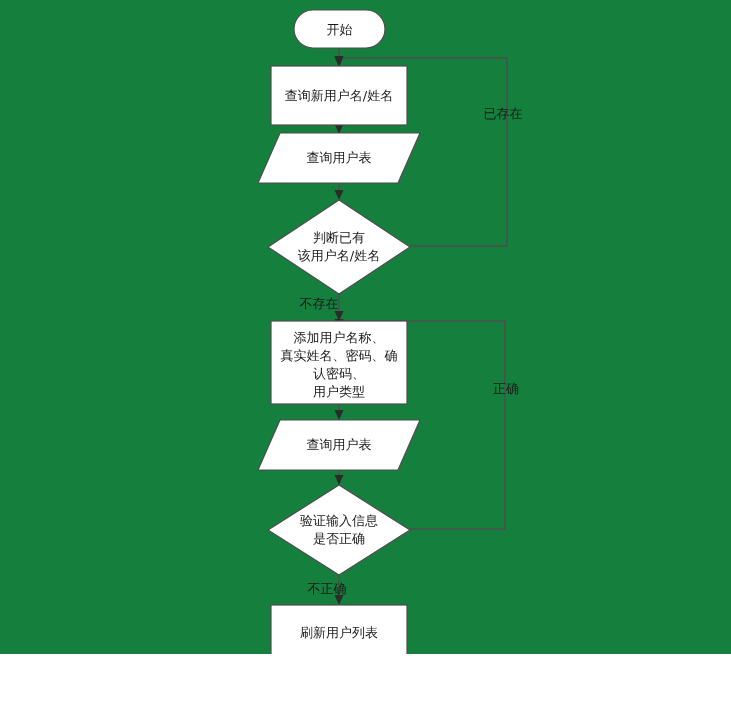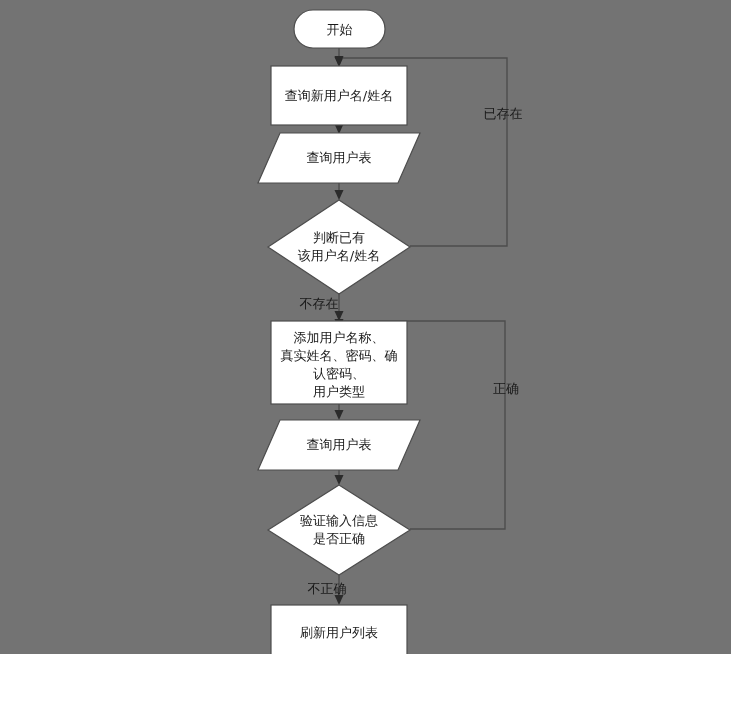--- a/index.html
+++ b/index.html
@@ -8,21 +8,21 @@
     padding: 0;
     background: #ffffff;
   }
   body {
     font-family: "DejaVu Sans", "Liberation Sans", sans-serif;
   }
   #canvas {
     position: relative;
     width: 731px;
     height: 654px;
-    background: #737373;
+    background: #15803d;
     overflow: hidden;
   }
   #flow-svg {
     position: absolute;
     left: 0;
     top: 0;
     width: 731px;
     height: 723px;
   }
   .node-shape {

